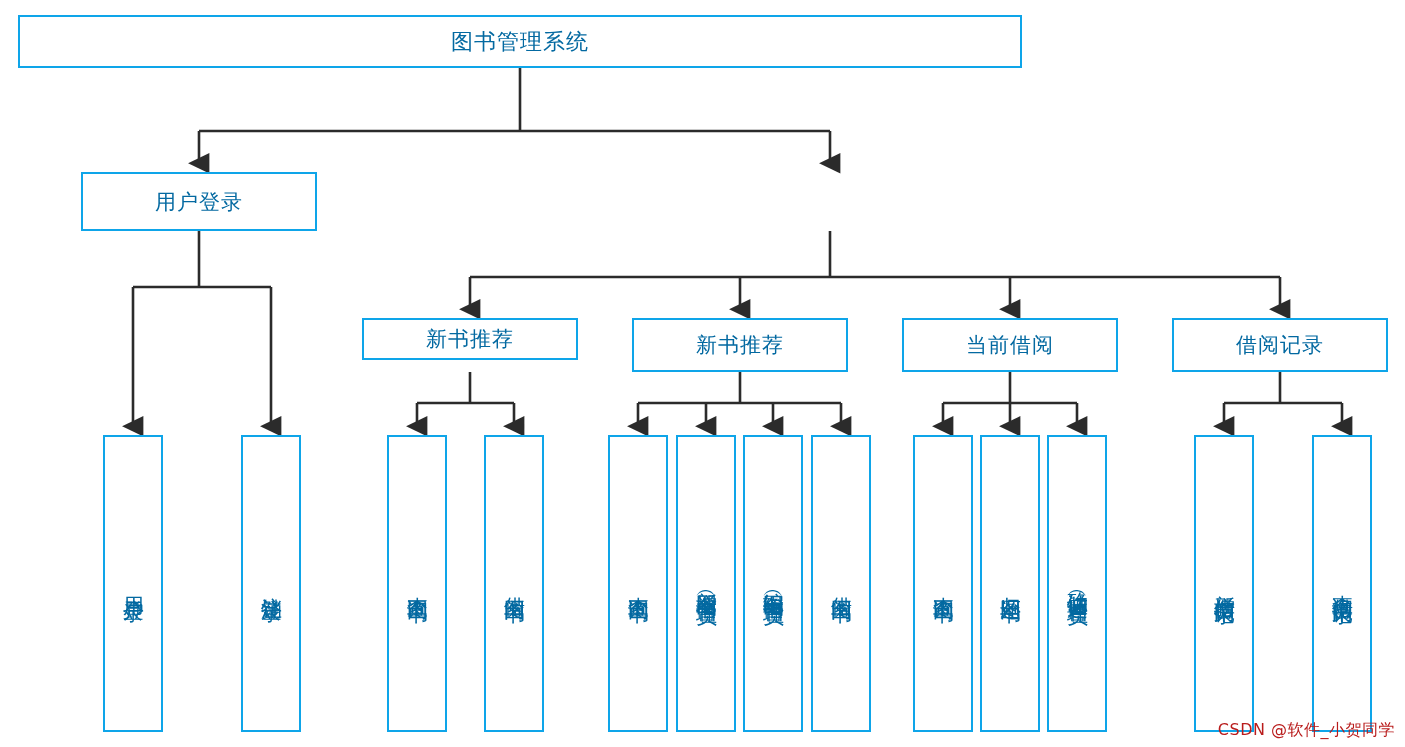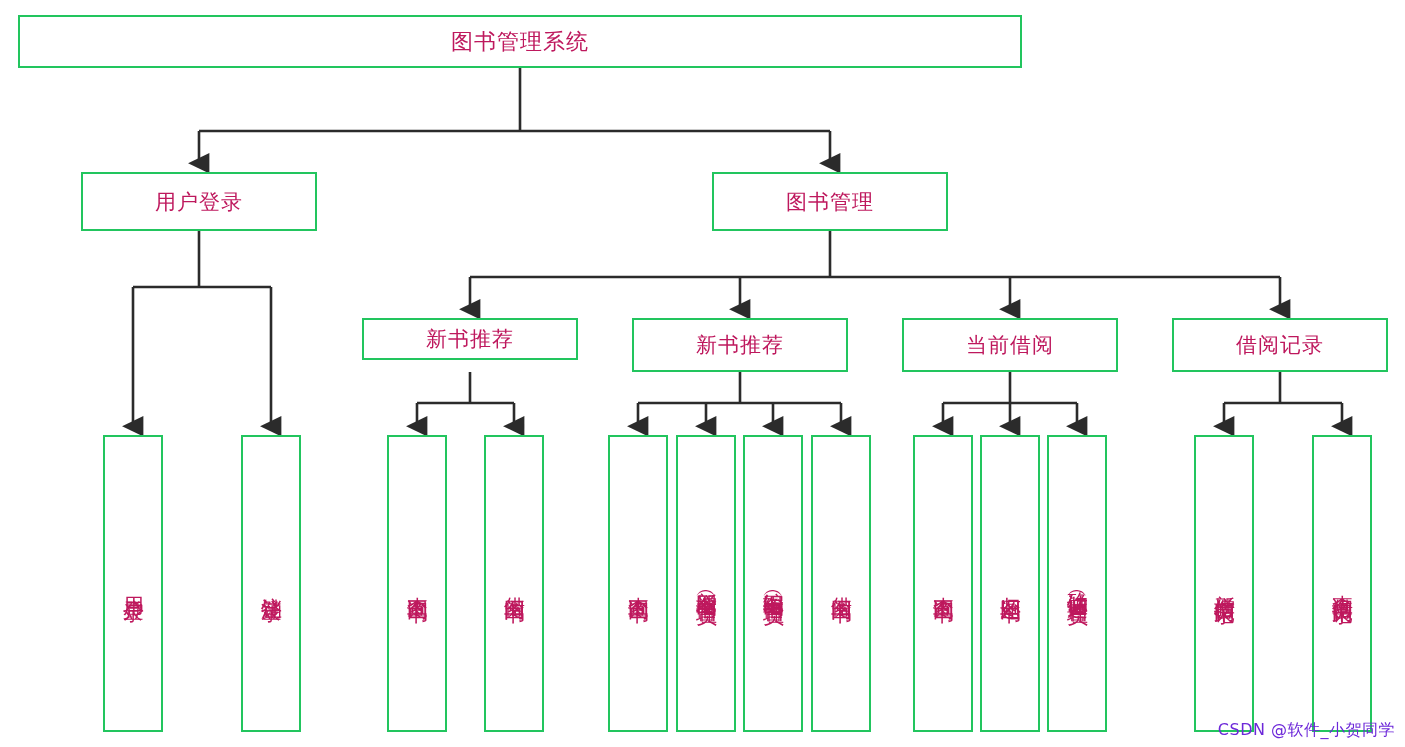--- a/index.html
+++ b/index.html
@@ -15,25 +15,25 @@
     position:absolute;left:0;top:0;width:1405px;height:747px;
   }
   svg#edges{
     position:absolute;left:0;top:0;width:1405px;height:747px;
     pointer-events:none;
   }
   .node{
     position:absolute;
     box-sizing:border-box;
     background:#ffffff;
-    border:2px solid #22c55e;
+    border:2px solid #0ea5e9;
     display:flex;
     align-items:center;
     justify-content:center;
-    color:#be185d;
+    color:#0369a1;
     z-index:2;
   }
   .node.h{
     font-size:21px;
     letter-spacing:1px;
   }
   .node.root{
     font-size:22px;
   }
   .node.v{
@@ -50,21 +50,21 @@
   .node.v > span{
     writing-mode:vertical-rl;
     text-orientation:upright;
     display:block;
   }
   .watermark{
     position:absolute;
     right:10px;
     bottom:6px;
     font-size:16px;
-    color:#6d28d9;
+    color:#b91c1c;
     letter-spacing:0.5px;
     z-index:5;
     white-space:nowrap;
   }
 </style>
 </head>
 <body>
 
 <div id="diagram">
 
@@ -120,23 +120,20 @@
     </g>
   </svg>
 
   <div class="node h root" style="left:18px;top:15px;width:1004px;height:53px;">
     <span>图书管理系统</span>
   </div>
 
   <div class="node h" style="left:81px;top:172px;width:236px;height:59px;">
     <span>用户登录</span>
   </div>
-  <div class="node h" style="left:712px;top:172px;width:236px;height:59px;">
-    <span>图书管理</span>
-  </div>
 
   <div class="node h" style="left:362px;top:318px;width:216px;height:42px;">
     <span>新书推荐</span>
   </div>
   <div class="node h" style="left:632px;top:318px;width:216px;height:54px;">
     <span>新书推荐</span>
   </div>
   <div class="node h" style="left:902px;top:318px;width:216px;height:54px;font-family:Liberation Serif, serif;">
     <span>当前借阅</span>
   </div>

